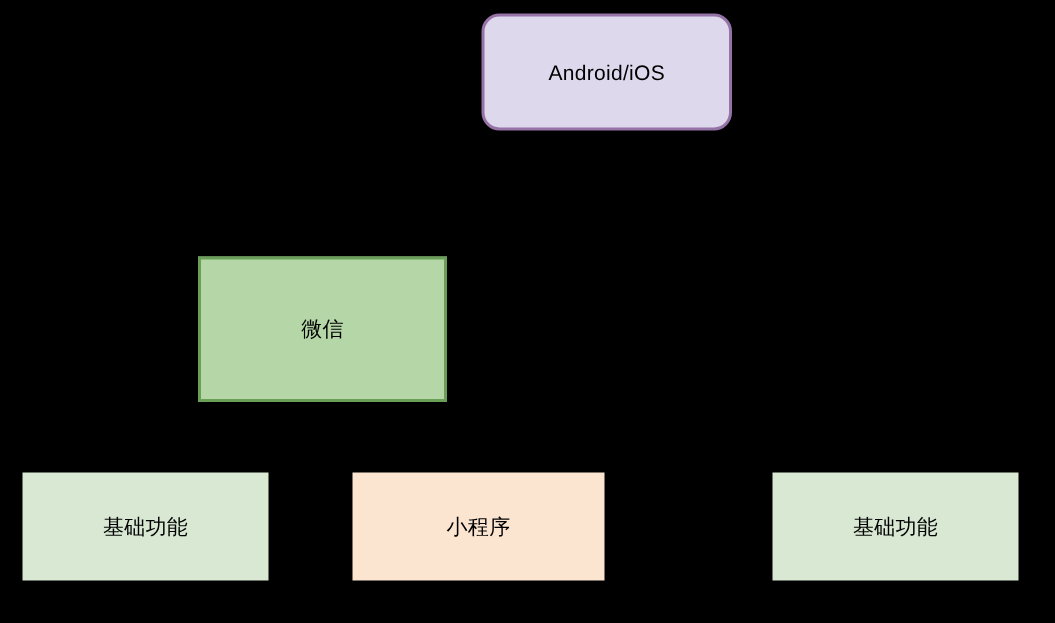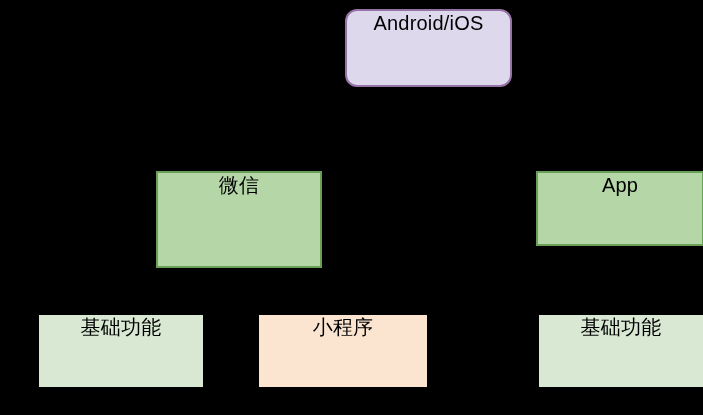--- a/index.html
+++ b/index.html
@@ -12,29 +12,28 @@
     width: 703px;
     height: 415px;
     background: #000000;
     overflow: hidden;
     font-family: "Liberation Sans", "DejaVu Sans", sans-serif;
   }
   .node {
     position: absolute;
     box-sizing: border-box;
     display: flex;
-    align-items: flex-start;
+    align-items: center;
     justify-content: center;
     text-align: center;
     color: #000000;
-    font-size: 20px;
+    font-size: 14px;
     line-height: 1.2;
     letter-spacing: 0.2px;
     white-space: nowrap;
-    margin-left: 24px;
   }
   .node-label {
     display: block;
   }
 
   
   #node-platform {
     left: 321px;
     top: 9px;
     width: 167px;
@@ -117,23 +116,20 @@
   </svg>
 
   <div class="node" id="node-platform">
     <span class="node-label">Android/iOS</span>
   </div>
 
   <div class="node" id="node-wechat">
     <span class="node-label">微信</span>
   </div>
 
-  <div class="node" id="node-app">
-    <span class="node-label">App</span>
-  </div>
 
   <div class="node" id="node-base-left">
     <span class="node-label">基础功能</span>
   </div>
 
   <div class="node" id="node-miniprogram">
     <span class="node-label">小程序</span>
   </div>
 
   <div class="node" id="node-base-right">

